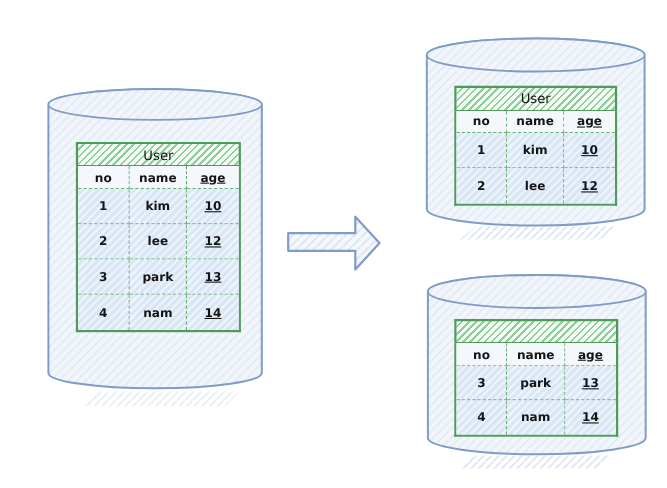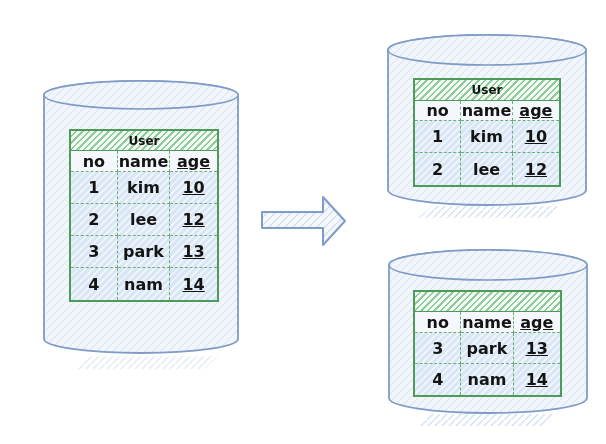--- a/index.html
+++ b/index.html
@@ -9,30 +9,30 @@
   }
   .bg{position:absolute;left:0;top:0;}
 
   
   .dbtable{position:absolute;}
   .ttl{
     height:22px;box-sizing:border-box;
     border:2px solid #4e9b59;border-bottom:1.5px solid #4e9b59;
     background:repeating-linear-gradient(135deg,#f5fbf5 0px,#f5fbf5 3px,#8ecc9a 3px,#8ecc9a 4.6px);
     display:flex;align-items:center;justify-content:center;
-    font-size:12px;font-weight:bold;color:#141414;
+    font-size:12px;font-weight:normal;color:#141414;
     box-shadow:0 1px 0 rgba(78,155,89,.25);
   }
   .grid{
     box-sizing:border-box;border:2px solid #4e9b59;border-top:none;
     display:grid;grid-template-columns:1fr 1.12fr 1fr;background:#ffffff;
   }
   .grid>div{
     display:flex;align-items:center;justify-content:center;
-    font-size:16px;font-weight:bold;
+    font-size:11px;font-weight:bold;
     border-right:1.2px dashed #6cb078;border-bottom:1.2px dashed #6cb078;
   }
   .grid>div:nth-child(3n){border-right:none;text-decoration:underline;}
   .grid>div:nth-last-child(-n+3){border-bottom:none;}
   .hc{background:#f4f8fc;color:#141414;}
   .dc{
     color:#141414;
     background:
       repeating-linear-gradient(135deg,rgba(255,255,255,.55) 0px,rgba(255,255,255,.55) 2px,rgba(255,255,255,0) 2px,rgba(255,255,255,0) 5px),
       #d9e6f5;

